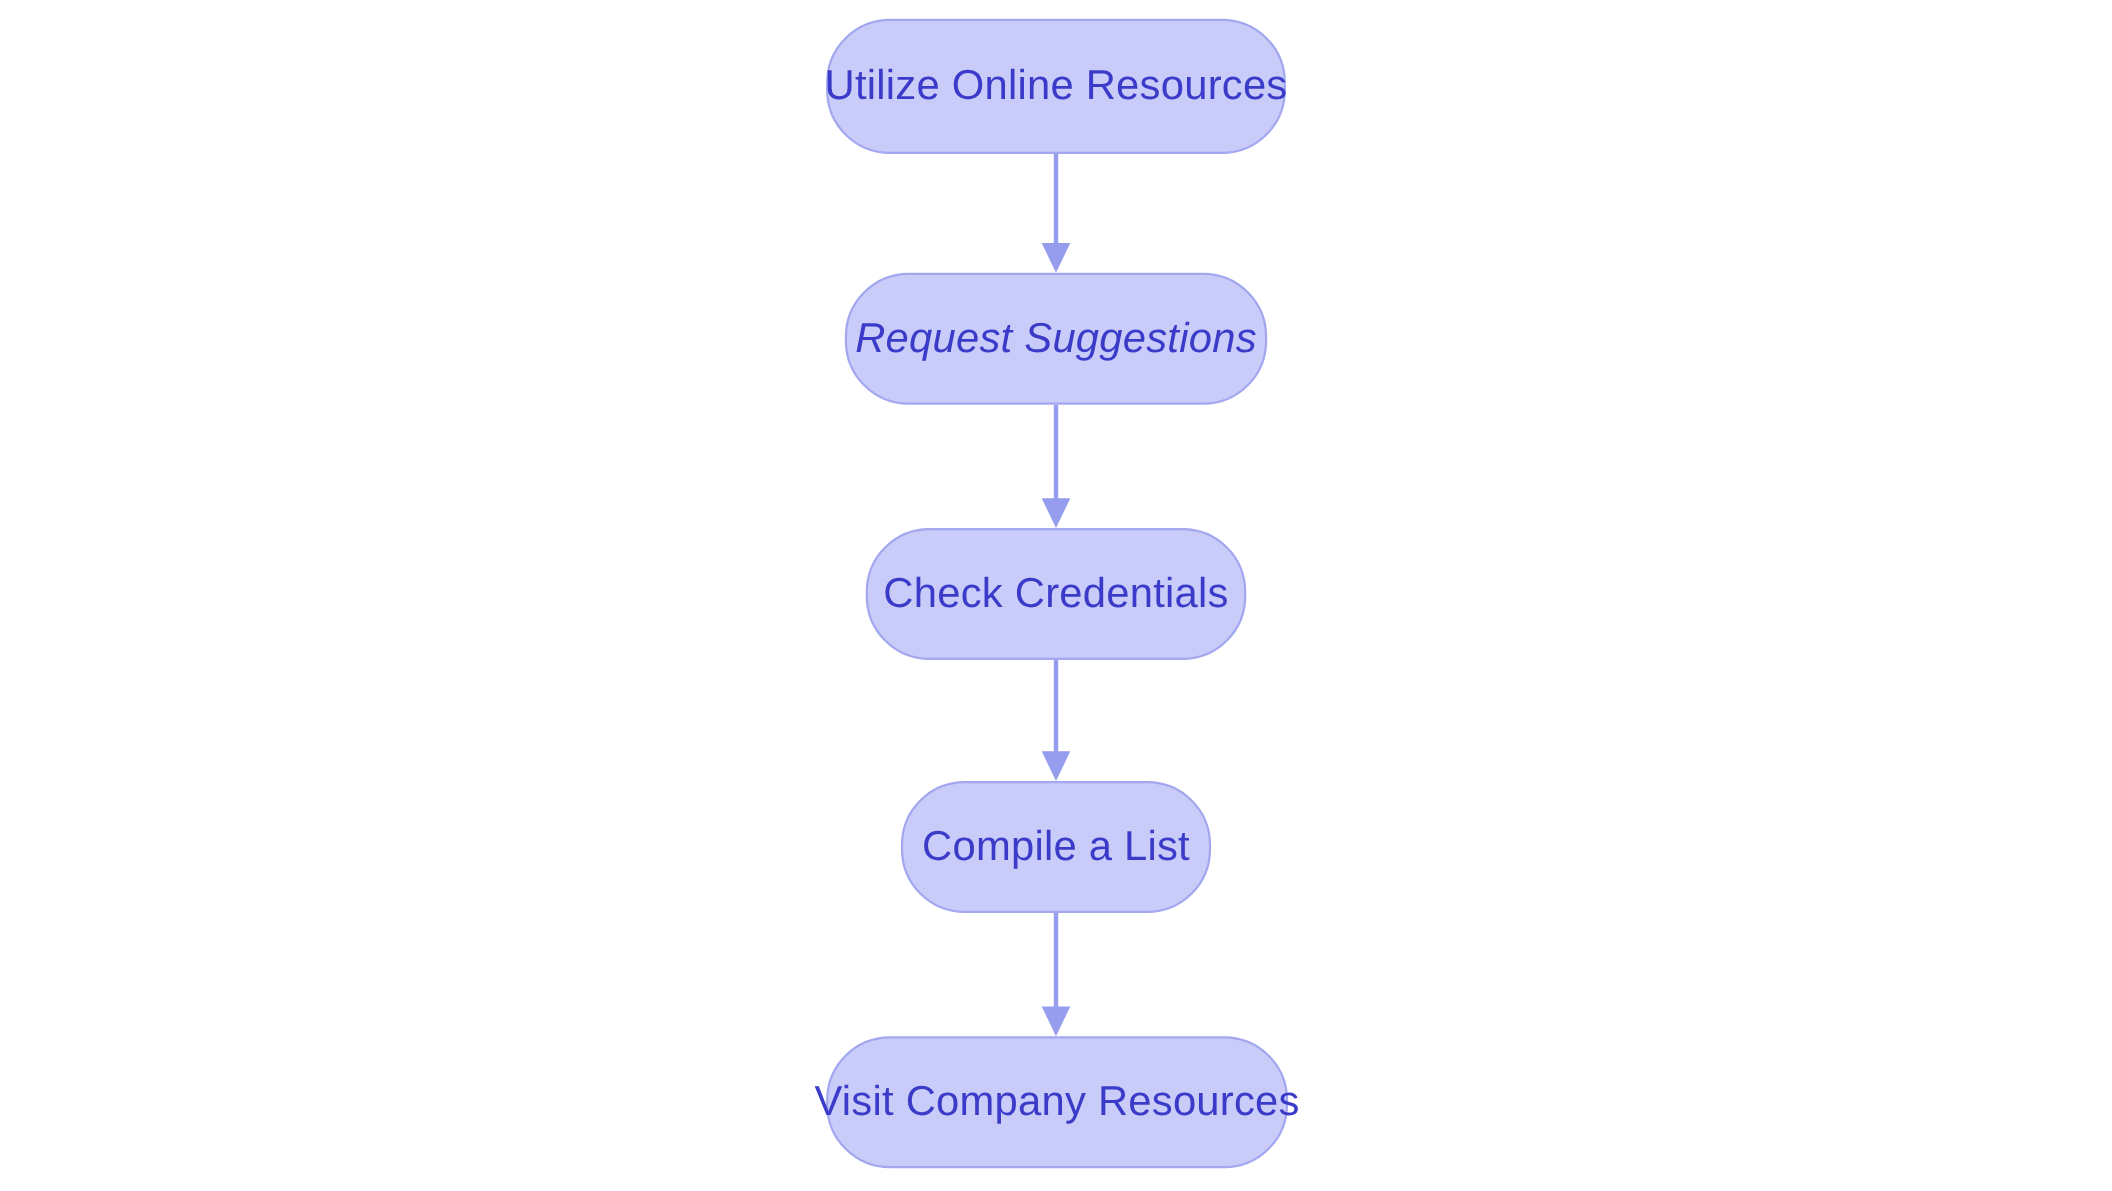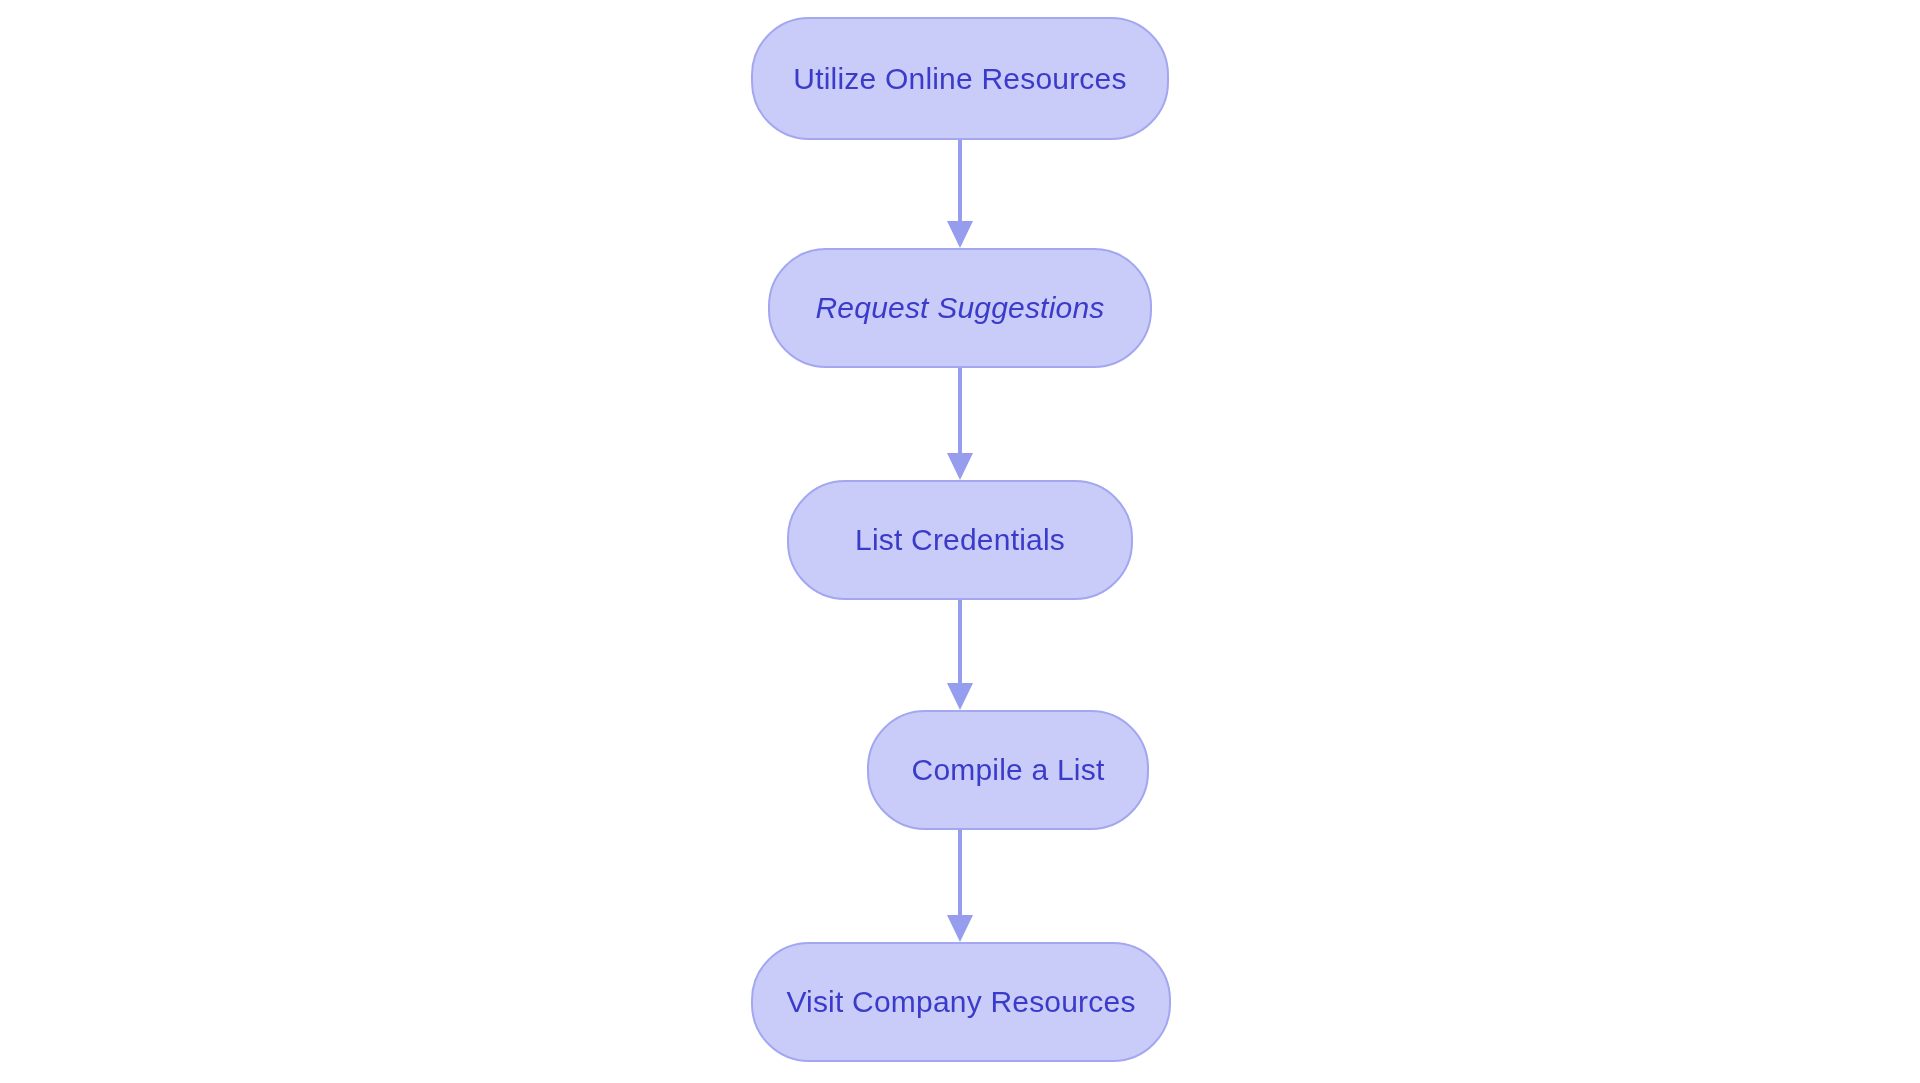--- a/index.html
+++ b/index.html
@@ -17,30 +17,30 @@
   .node {
     position: absolute;
     box-sizing: border-box;
     background: var(--node-fill, #c9cbf8);
     border: 2px solid var(--node-border, #a2a7f0);
     border-radius: 58px;
     display: flex;
     align-items: center;
     justify-content: center;
     color: var(--node-text, #3b3bc9);
-    font-size: 30px;
+    font-size: 38px;
     font-weight: 400;
     letter-spacing: 0.2px;
     text-align: left;
     white-space: nowrap;
   }
   .node-1 { left: 751px; top:  17px; width: 418px; height: 123px; }
   .node-2 { left: 768px; top: 248px; width: 384px; height: 120px; font-style: italic; }
   .node-3 { left: 787px; top: 480px; width: 346px; height: 120px; }
-  .node-4 { left: 867px; top: 710px; width: 282px; height: 120px; }
+  .node-4 { left: 819px; top: 710px; width: 282px; height: 120px; }
   .node-5 { left: 751px; top: 942px; width: 420px; height: 120px; }
 
   .arrow-line {
     position: absolute;
     left: 958px;
     width: 4px;
     background: var(--arrow, #969cee);
   }
   .arrow-head {
     position: absolute;
@@ -73,21 +73,21 @@
   <div class="arrow-head head-1"></div>
 
   <div class="node node-2">
     <span>Request Suggestions</span>
   </div>
 
   <div class="arrow-line line-2"></div>
   <div class="arrow-head head-2"></div>
 
   <div class="node node-3">
-    <span>List Credentials</span>
+    <span>Check Credentials</span>
   </div>
 
   <div class="arrow-line line-3"></div>
   <div class="arrow-head head-3"></div>
 
   <div class="node node-4">
     <span>Compile a List</span>
   </div>
 
   <div class="arrow-line line-4"></div>

